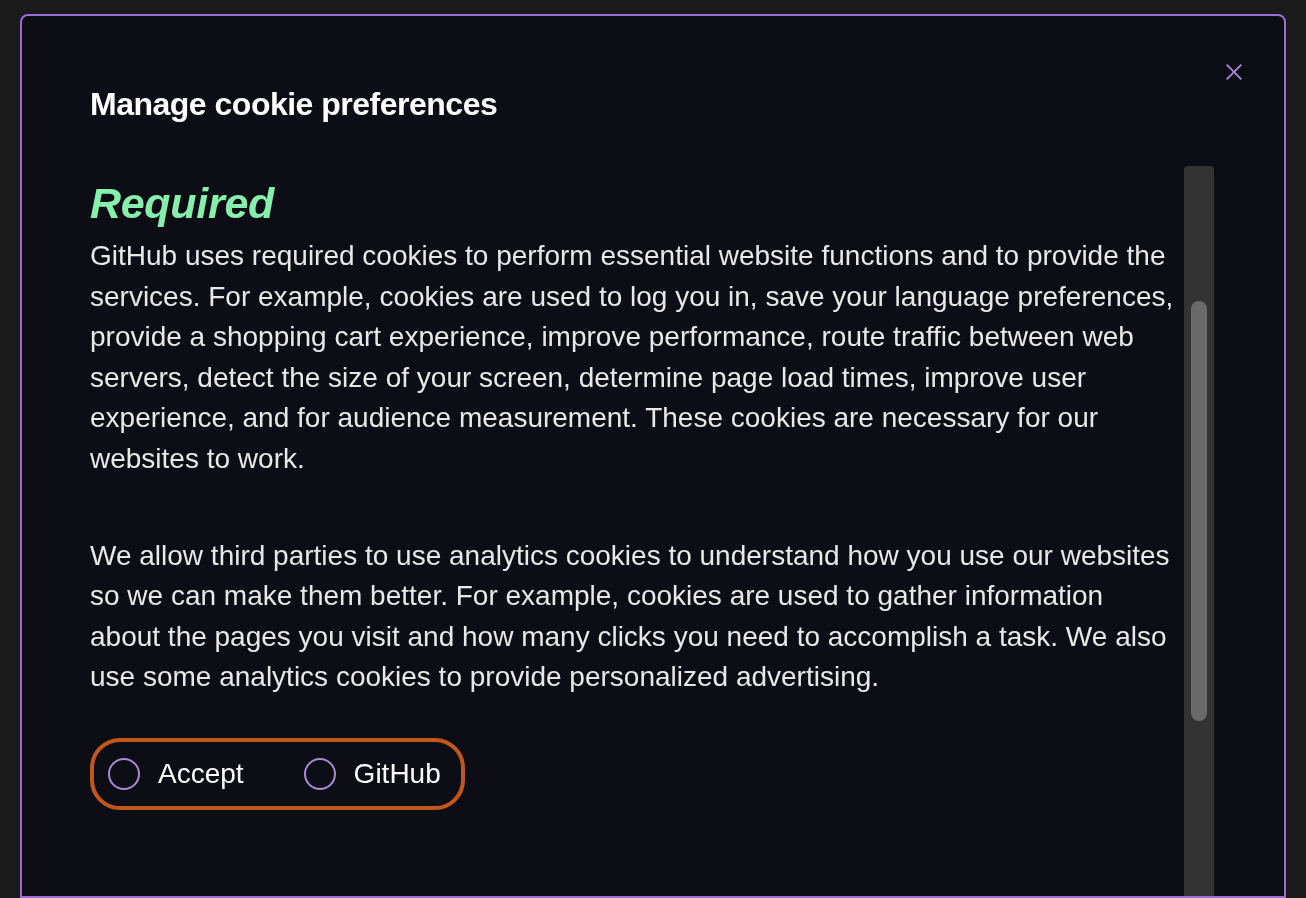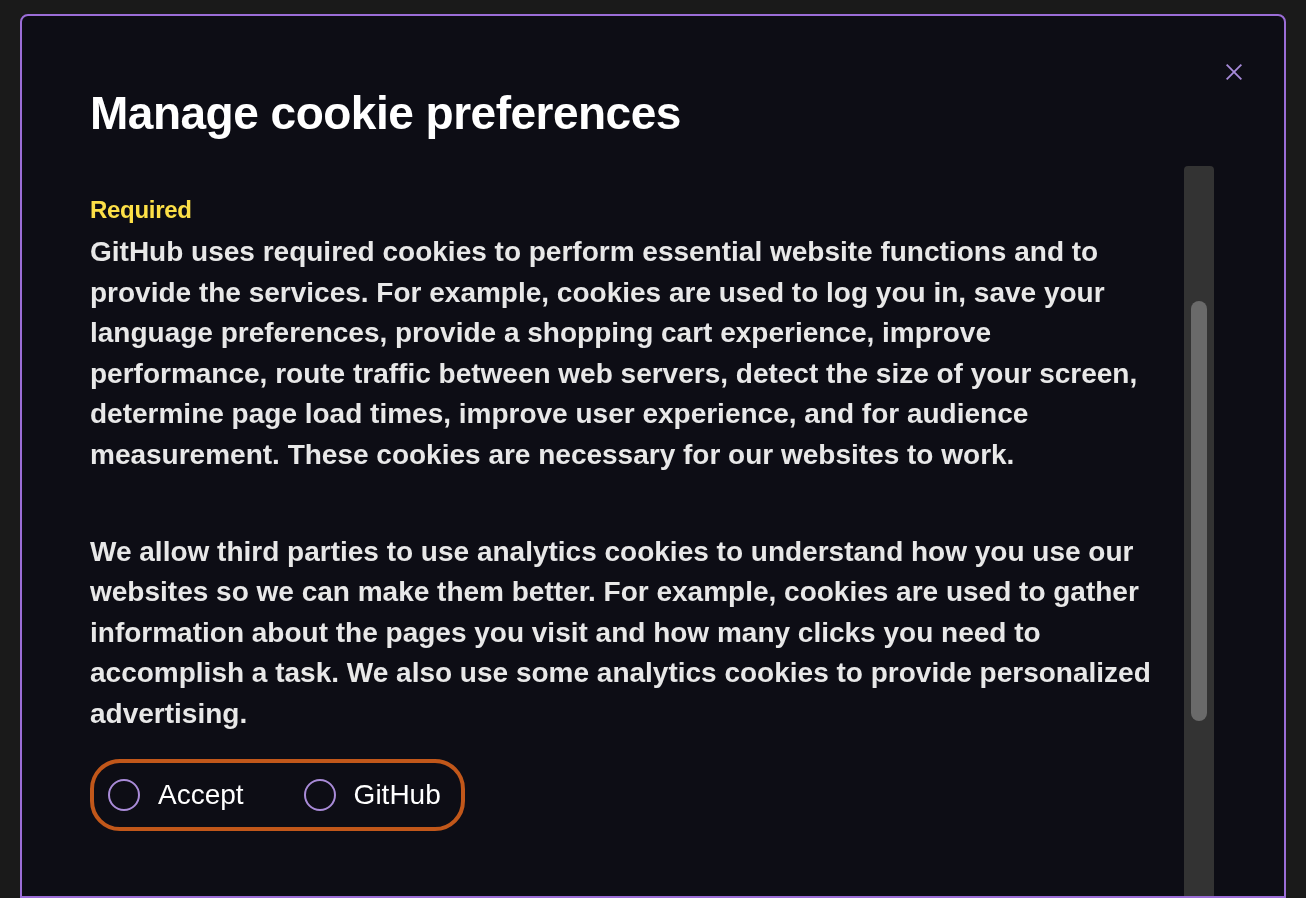--- a/index.html
+++ b/index.html
@@ -47,53 +47,54 @@
       height: 22px;
       stroke: #a78bda;
       stroke-width: 2;
     }
     .dialog-content {
       padding: 70px 68px 40px 68px;
       height: 100%;
       position: relative;
     }
     .dialog-title {
-      font-size: 46px;
+      font-size: 32px;
       font-weight: 700;
       color: #ffffff;
       margin-bottom: 56px;
       letter-spacing: -0.5px;
     }
     .scroll-area {
       position: relative;
       height: calc(100% - 120px);
     }
     .sections {
       padding-right: 40px;
     }
     .section {
       margin-bottom: 56px;
     }
     .section-heading {
-      font-size: 24px;
+      font-size: 43px;
       font-weight: 700;
-      color: #fde047;
+      color: #86efac;
       margin-bottom: 8px;
       letter-spacing: -0.3px;
+      font-style: italic;
     }
     .section-body {
       font-size: 28px;
       line-height: 1.45;
       color: #e8e8e8;
-      font-weight: 700;
+      font-weight: 400;
     }
     .radio-group {
       display: flex;
       gap: 60px;
-      margin-top: 24px;
+      margin-top: 40px;
       padding: 16px 20px 16px 14px;
       border: 4px solid #c1571a;
       border-radius: 30px;
       width: fit-content;
     }
     .radio-option {
       display: flex;
       align-items: center;
       gap: 18px;
       cursor: pointer;

